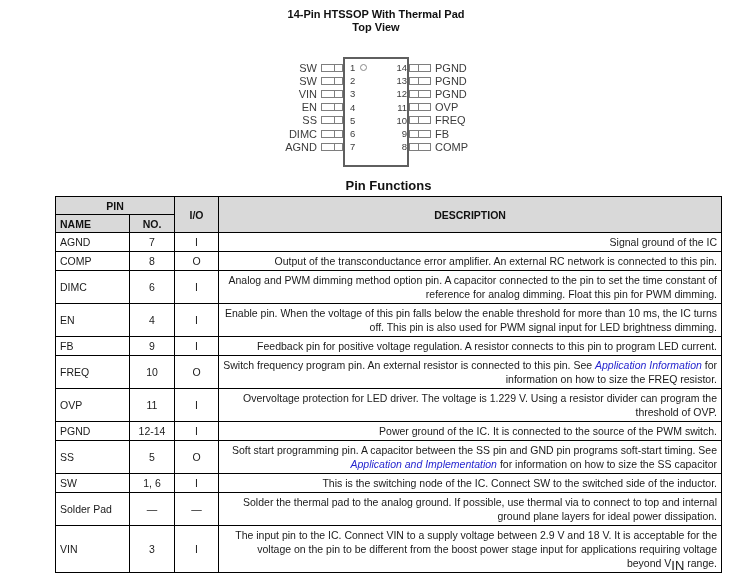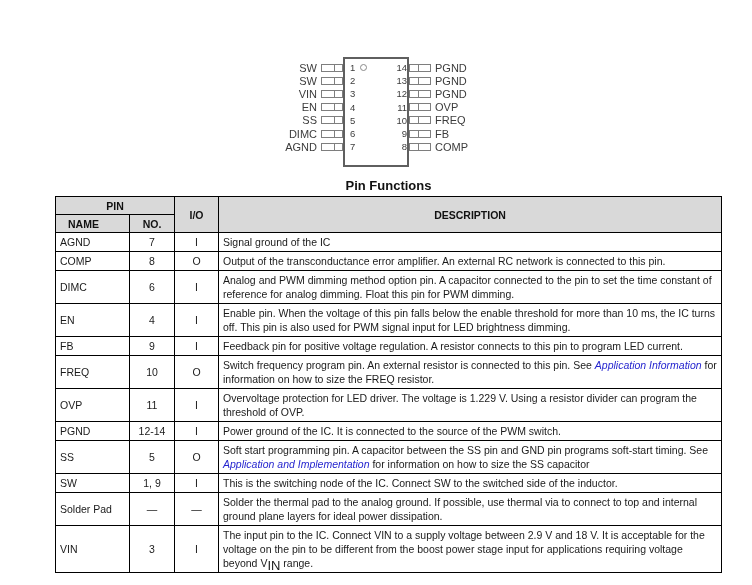--- a/index.html
+++ b/index.html
@@ -33,32 +33,34 @@
   .p1c{display:inline-block;width:5px;height:5px;border:1px solid #8a8a8a;
     border-radius:50%;margin-left:5px}
   
   .tbl-title{position:absolute;top:178px;left:55px;width:667px;text-align:center;
     font-weight:bold;font-size:13px;color:#111}
   table.pins{position:absolute;top:196px;left:55px;width:667px;
     border-collapse:collapse;table-layout:fixed}
   table.pins th,table.pins td{border:1px solid #000}
   table.pins th{background:#d9d9d9;font-size:10.5px;font-weight:bold;height:17px;
     padding:0 2px;text-align:center;color:#111}
-  table.pins th.h-name{text-align:left;padding-left:12px}
+  table.pins th.h-name{text-align:left;padding-left:4px}
   table.pins td{font-size:10.5px;line-height:14px;padding:2px 4px;vertical-align:middle;color:#1a1a1a}
   td.c-name{vertical-align:top;text-align:left;font-size:10.5px}
   td.c-no,td.c-io{text-align:center;padding:2px 1px}
-  td.c-desc{text-align:left}
+  td.c-desc{text-align:right}
   .lnk{font-style:italic;cursor:pointer}
   td sub{font-size:13px;line-height:0}
 </style>
 </head>
 <body>
 
 <div class="pkg-title">
+  <div>14-Pin HTSSOP With Thermal Pad</div>
+  <div>Top View</div>
 </div>
 
 <div class="pkg-draw">
   <div class="side l">
       <div class="prow">
         <span class="plabel">SW</span>
         <span class="pad">
           <span class="dv"></span>
         </span>
       </div>
@@ -250,21 +252,21 @@
         <td class="c-desc">Power ground of the IC. It is connected to the source of the PWM switch.</td>
       </tr>
       <tr>
         <td class="c-name">SS</td>
         <td class="c-no">5</td>
         <td class="c-io">O</td>
         <td class="c-desc">Soft start programming pin. A capacitor between the SS pin and GND pin programs soft-start timing. See <span class="lnk" style="color: rgb(37, 37, 207);">Application and Implementation</span> for information on how to size the SS capacitor</td>
       </tr>
       <tr>
         <td class="c-name">SW</td>
-        <td class="c-no">1, 9</td>
+        <td class="c-no">1, 6</td>
         <td class="c-io">I</td>
         <td class="c-desc">This is the switching node of the IC. Connect SW to the switched side of the inductor.</td>
       </tr>
       <tr>
         <td class="c-name">Solder Pad</td>
         <td class="c-no">—</td>
         <td class="c-io">—</td>
         <td class="c-desc">Solder the thermal pad to the analog ground. If possible, use thermal via to connect to top and internal ground plane layers for ideal power dissipation.</td>
       </tr>
       <tr>

